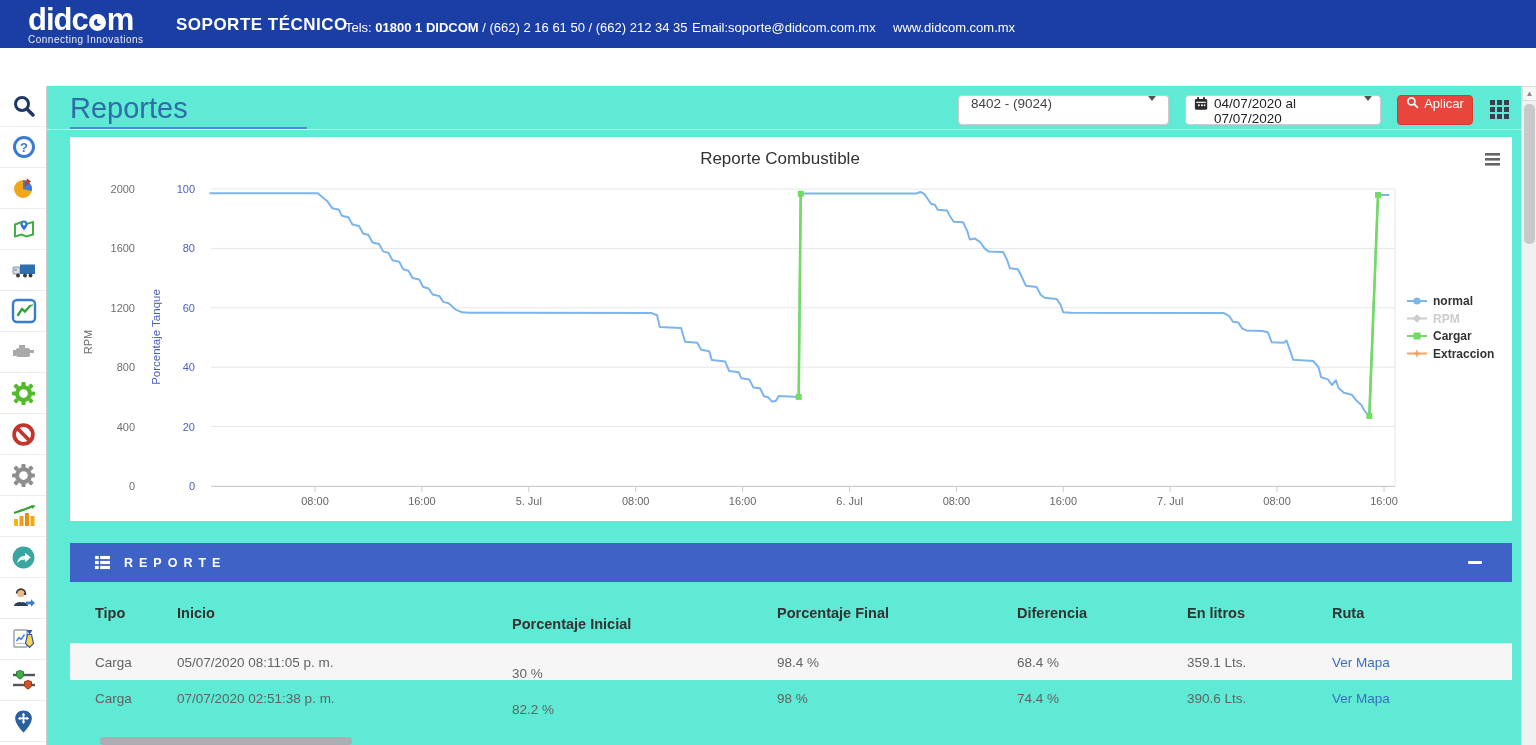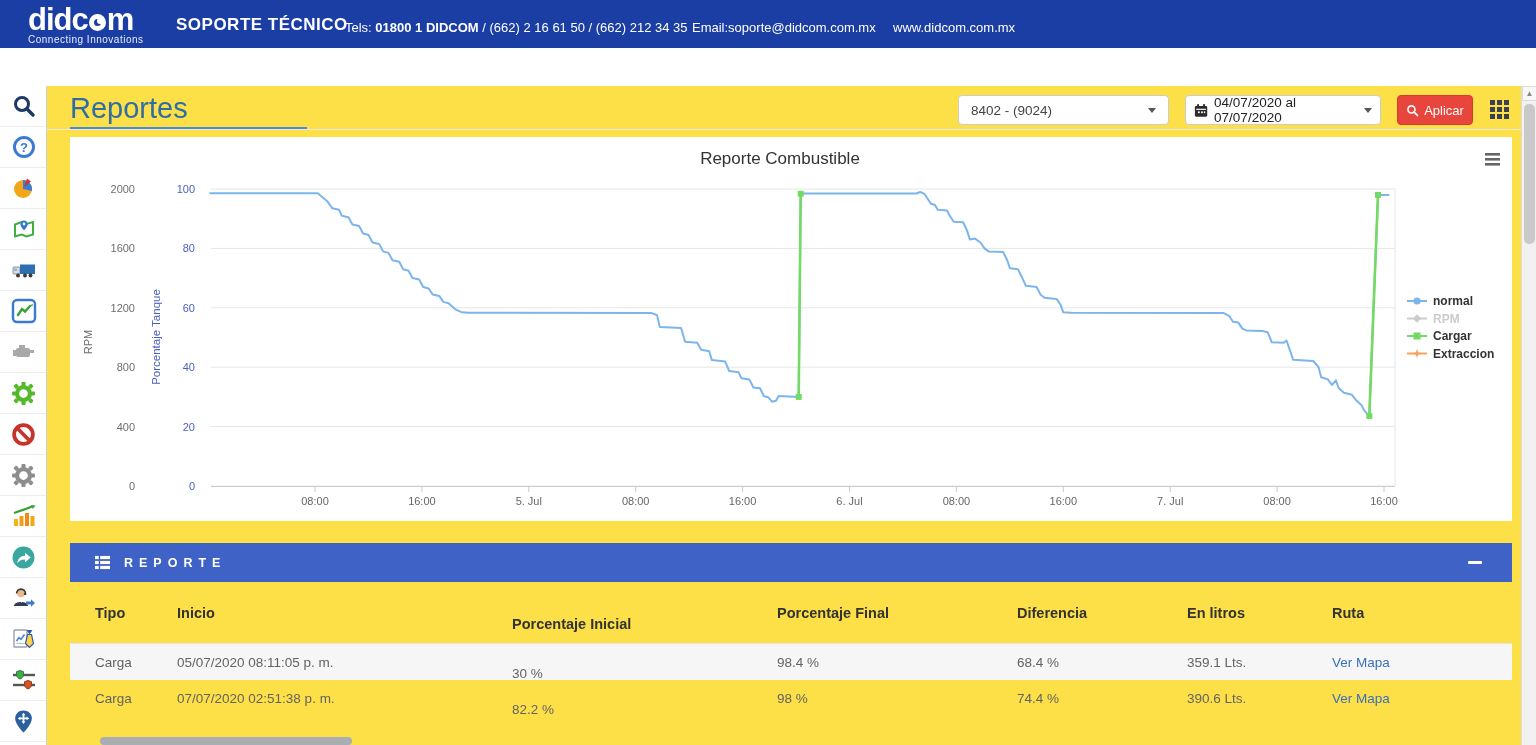--- a/index.html
+++ b/index.html
@@ -32,25 +32,25 @@
   .user-ic { width:20px; height:20px; position:relative; }
   .user-head { position:absolute; left:6px; top:1px; width:9px; height:9px; background:#fff; border-radius:50%; }
   .user-body { position:absolute; left:2px; top:10px; width:17px; height:10px; background:#fff; border-radius:8px 8px 3px 3px; }
 
   
   #sidebar { position:absolute; left:0; top:86px; width:47px; height:659px; background:#fff; border-right:1px solid #cfcfcf; overflow:hidden; }
   .sb-item { width:47px; height:41px; display:flex; align-items:center; justify-content:center; border-bottom:1px solid #ececec; cursor:pointer; background:#fff; }
   .sb-item svg { display:block; }
 
   
-  #main { position:absolute; left:47px; top:86px; width:1474px; height:659px; background:#fde047; }
+  #main { position:absolute; left:47px; top:86px; width:1474px; height:659px; background:#5eead4; }
   .page-title { position:absolute; left:23px; top:6px; font-size:29px; color:#2e6da6; }
   .title-underline { position:absolute; left:23px; top:41px; width:237px; height:3px; background:#4b8bc8; }
   .head-rule { position:absolute; left:0px; top:43px; width:1474px; height:1px; background:#e9e9e9; }
-  .ctl { position:absolute; top:9px; height:30px; border:1px solid #ccc; border-radius:4px; background:#fff; font-size:13.5px; color:#444; display:flex; align-items:center; cursor:pointer; }
+  .ctl { position:absolute; top:9px; height:30px; border:1px solid #ccc; border-radius:4px; background:#fff; font-size:13.5px; color:#444; display:flex; align-items:flex-start; cursor:pointer; }
   #device-select { left:911px; width:211px; padding:0 12px; }
   #device-select .caret { margin-left:auto; }
   .caret { width:0; height:0; border-left:4px solid transparent; border-right:4px solid transparent; border-top:5px solid #555; }
   #date-btn { left:1138px; width:196px; padding:0 8px; gap:6px; color:#222; }
   #apply-btn { left:1350px; width:76px; background:#e8453c; border-color:#d43b32; color:#fff; justify-content:center; gap:5px; font-size:13px; }
   #grid-btn { position:absolute; left:1443px; top:14px; width:20px; height:20px; display:grid; grid-template-columns:repeat(3,5px); grid-template-rows:repeat(3,5px); gap:2px; cursor:pointer; }
   #grid-btn div { background:#3a4050; }
 
   
   #chart-box { position:absolute; left:23px; top:51px; width:1442px; height:384px; background:#fff; }

